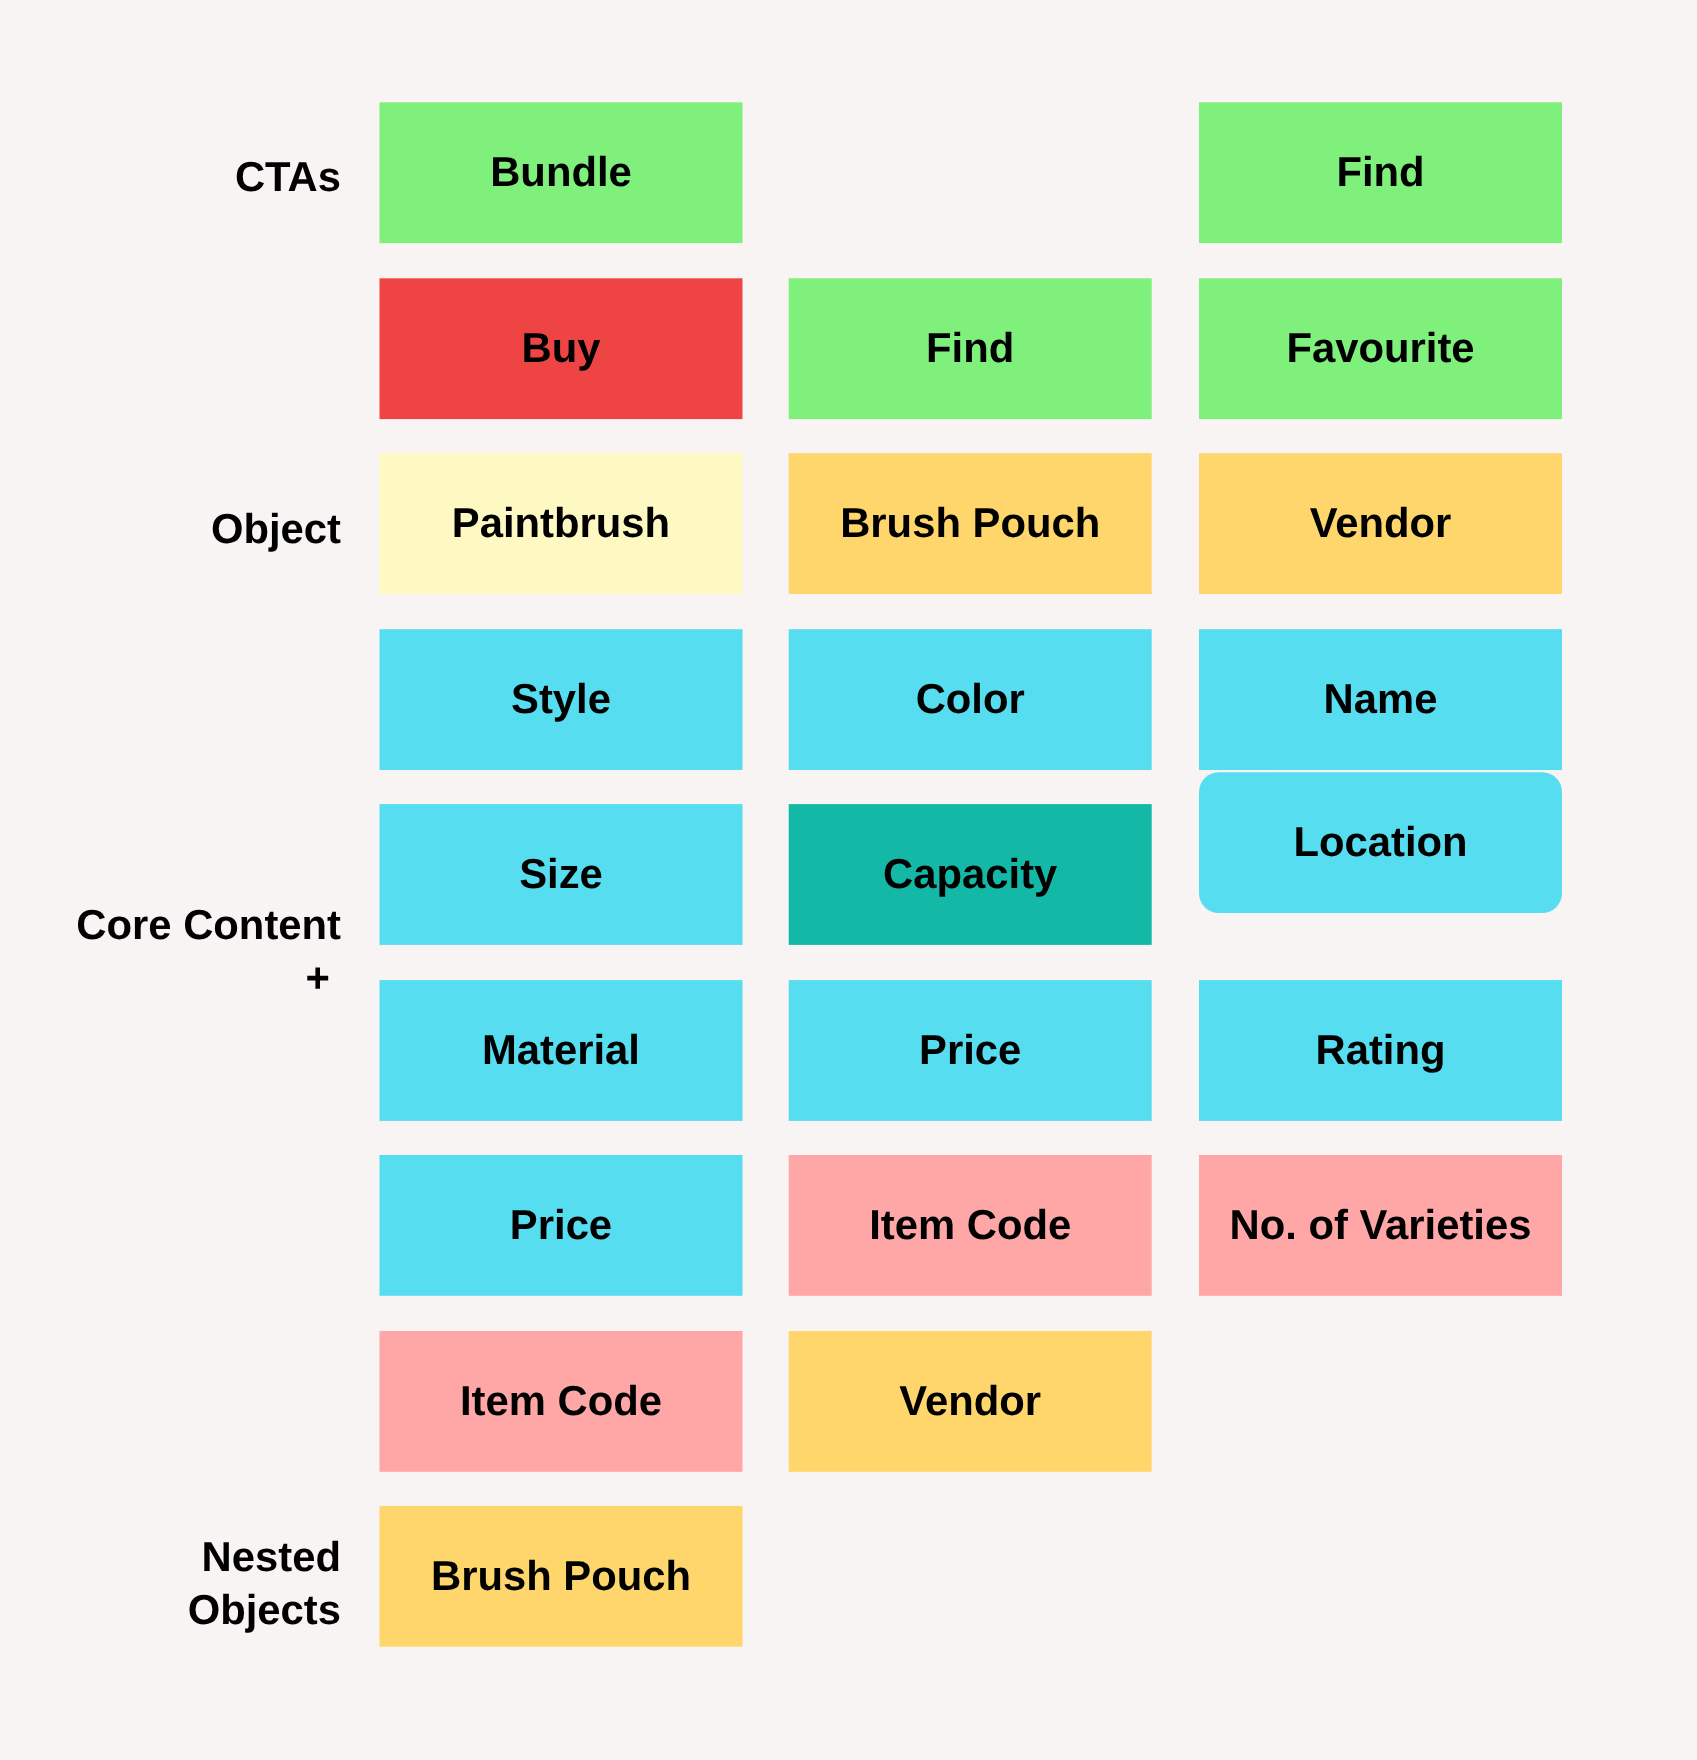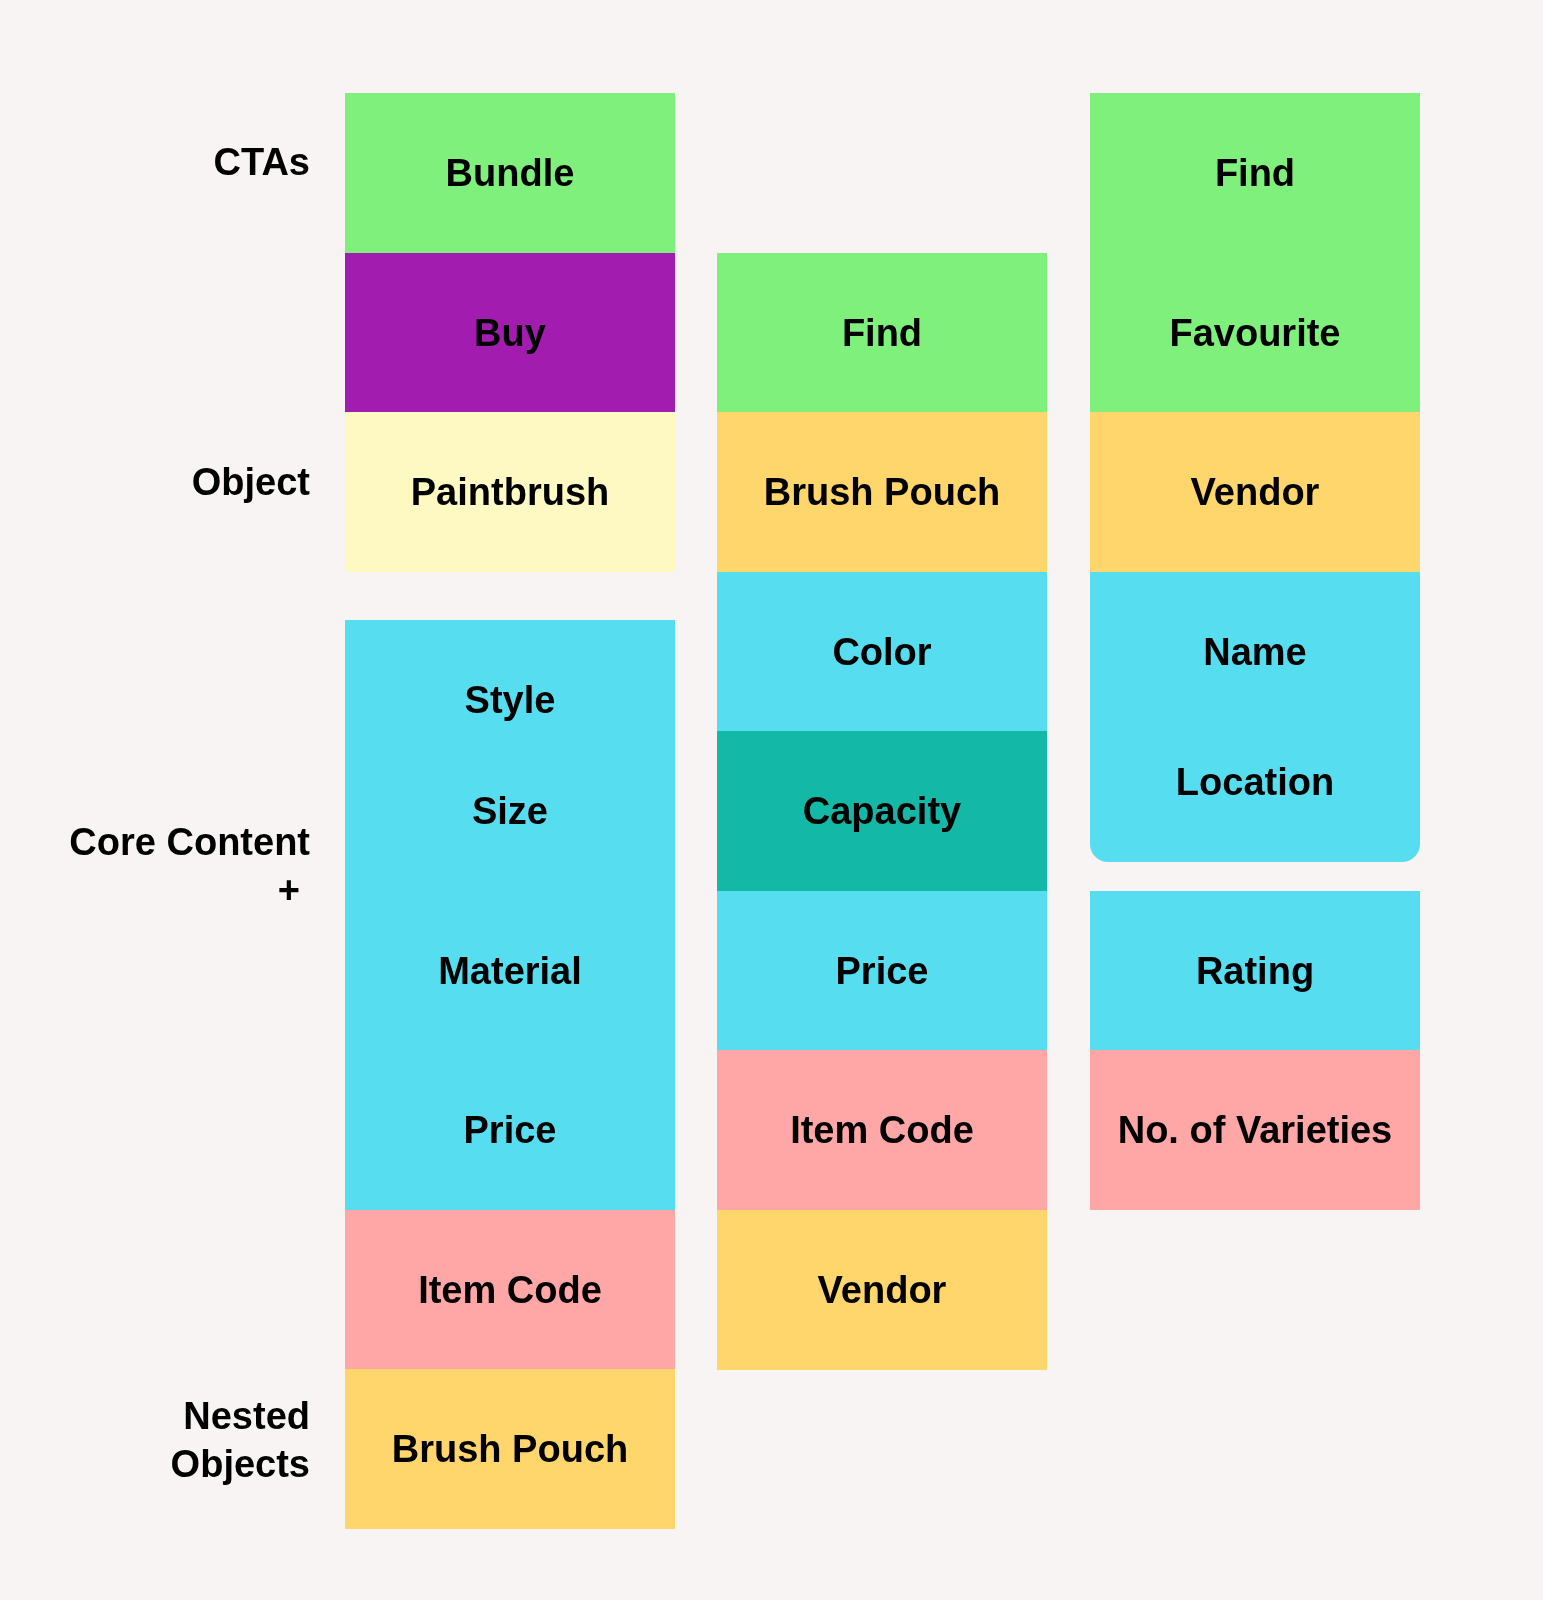--- a/index.html
+++ b/index.html
@@ -1,19 +1,19 @@
 <!DOCTYPE html>
 <html><head>
 <meta charset="utf-8">
 <style>
   html, body { margin:0; padding:0; }
   body { width:1543px; height:1600px; background:#f8f4f3; position:relative; overflow:hidden;
          font-family:"Liberation Sans","DejaVu Sans",sans-serif; color:#000; }
   .label { position:absolute; right:1233px; text-align:right; font-weight:bold; font-size:38px; line-height:48px; }
-  .box { position:absolute; width:330px; height:160px; display:flex; align-items:center; justify-content:center;
+  .box { position:absolute; width:330px; height:128px; display:flex; align-items:center; justify-content:center;
          font-weight:bold; font-size:38px; box-sizing:border-box; }
 </style>
 </head>
 <body>
 
 <div id="labels">
     <div class="label" style="top: 138px;">
       <div>CTAs</div>
     </div>
     <div class="label" style="top: 458px; margin-left: 40px;">
@@ -25,27 +25,27 @@
     </div>
     <div class="label" style="top: 1392px;">
       <div>Nested</div>
       <div>Objects</div>
     </div>
   </div>
 <div id="grid">
     <div class="box" style="left: 345px; top: 93px; background: rgb(126, 240, 123);">
       <span>Bundle</span>
     </div>
-    <div class="box" style="left: 345px; top: 253px; background: #a21caf;">
+    <div class="box" style="left: 345px; top: 253px; background: #ef4444;">
       <span>Buy</span>
     </div>
     <div class="box" style="left: 345px; top: 412px; background: #fef9c3;">
       <span>Paintbrush</span>
     </div>
-    <div class="box" style="left: 345px; top: 572px; background: rgb(87, 221, 240); margin-top: 48px;">
+    <div class="box" style="left: 345px; top: 572px; background: rgb(87, 221, 240);">
       <span>Style</span>
     </div>
     <div class="box" style="left: 345px; top: 731px; background: rgb(87, 221, 240);">
       <span>Size</span>
     </div>
     <div class="box" style="left: 345px; top: 891px; background: rgb(87, 221, 240);">
       <span>Material</span>
     </div>
     <div class="box" style="left: 345px; top: 1050px; background: rgb(87, 221, 240);">
       <span>Price</span>

